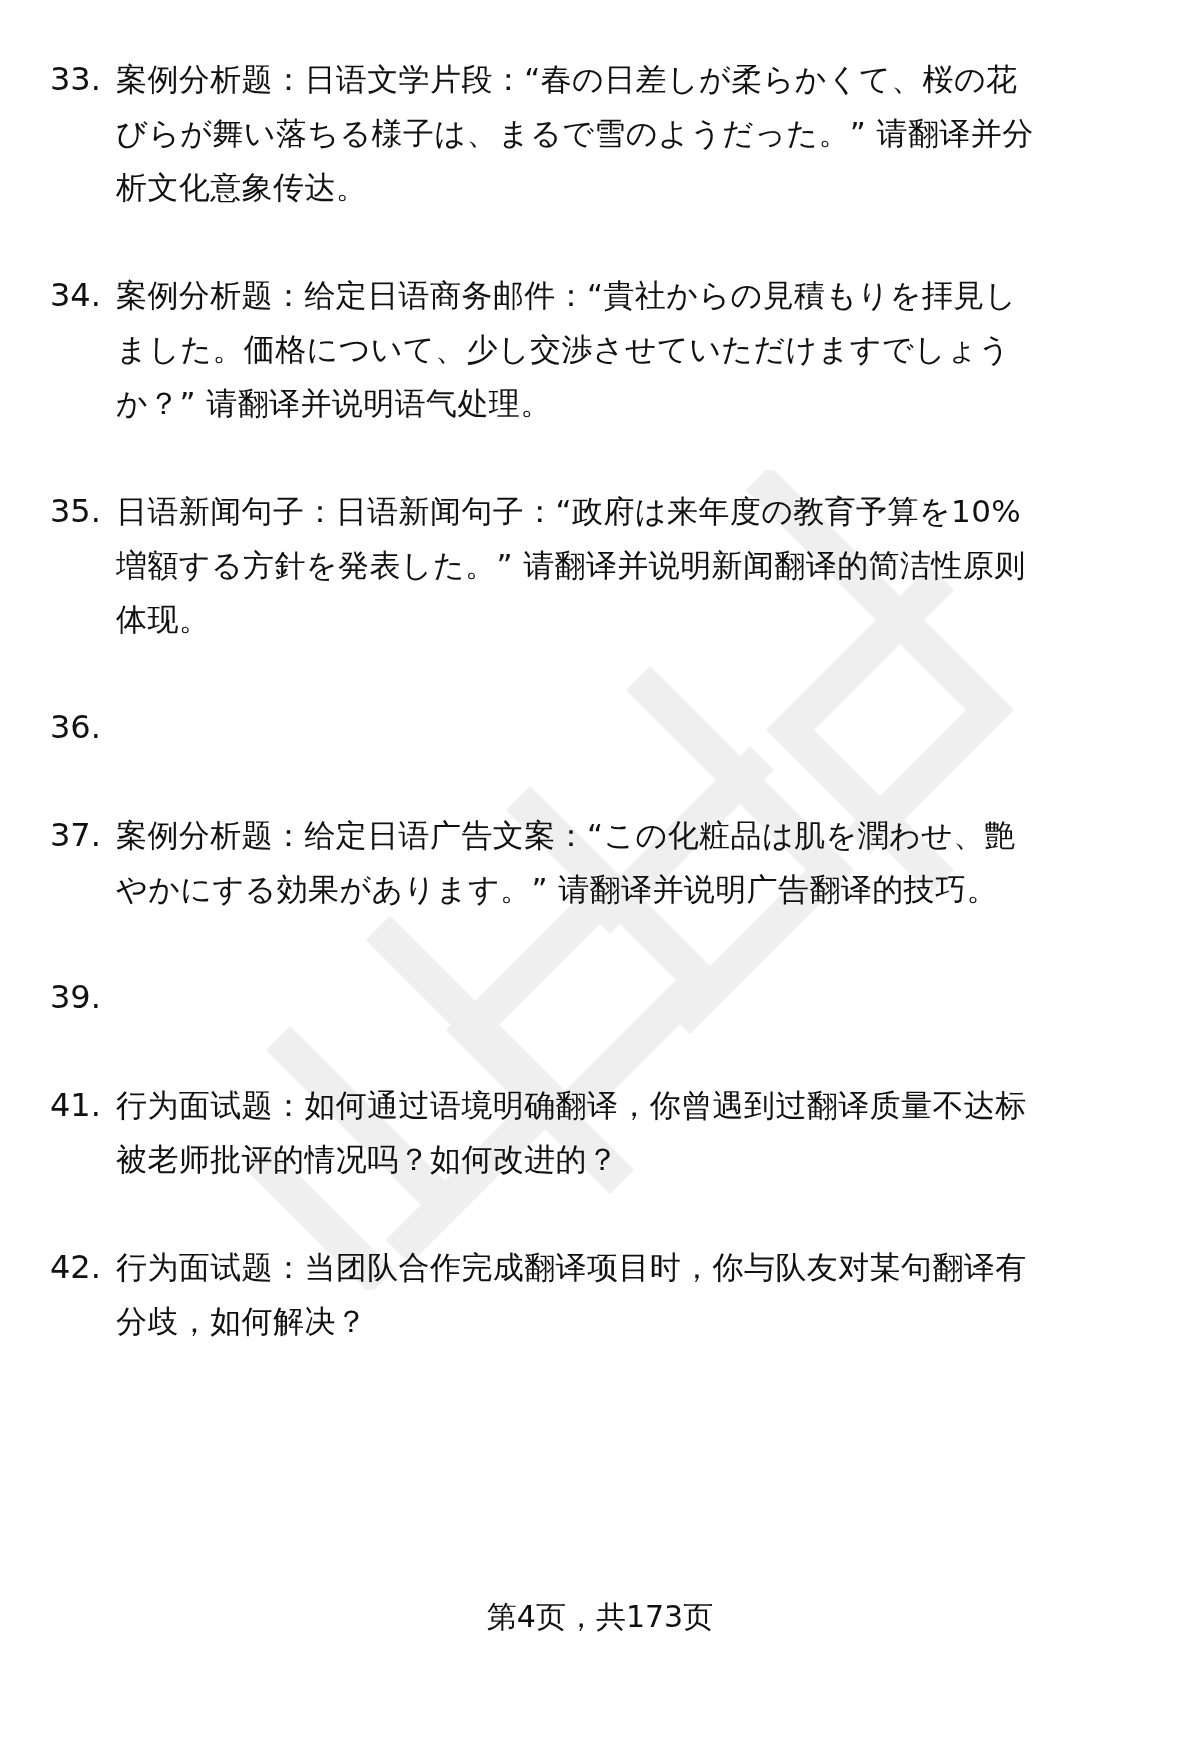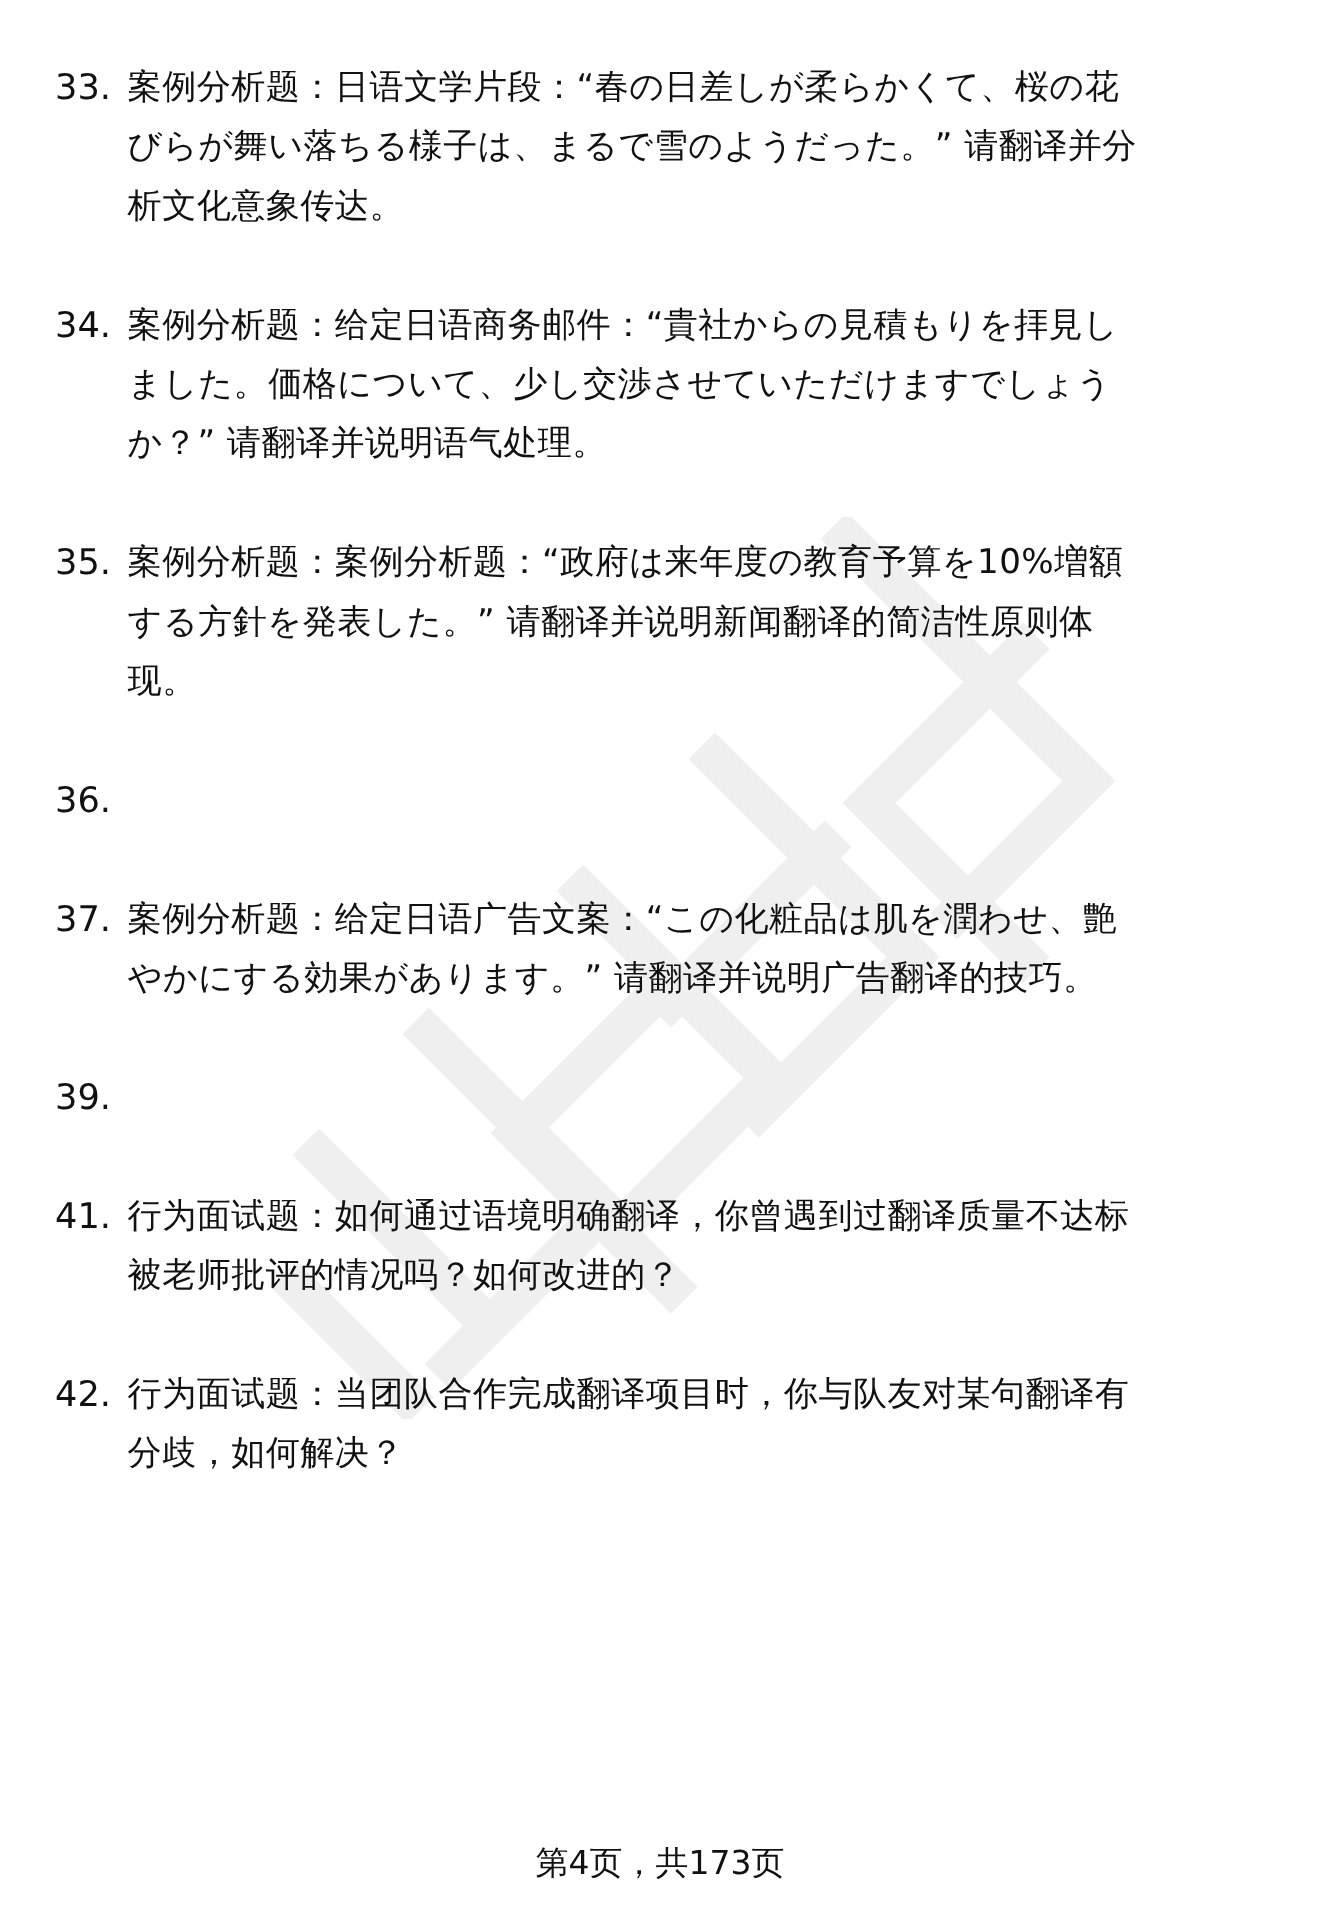--- a/index.html
+++ b/index.html
@@ -48,21 +48,21 @@
     width: 930px;
     font-size: 31px;
     line-height: 54px;
     letter-spacing: 0.4px;
     word-break: break-all;
   }
   .footer {
     position: absolute;
     left: 0;
     width: 1200px;
-    top: 1675px;
+    top: 1597px;
     text-align: center;
     font-size: 30px;
     line-height: 40px;
     z-index: 1;
   }
 </style>
 </head>
 <body>
 
 <svg class="watermark" viewBox="0 0 820 820" xmlns="http://www.w3.org/2000/svg">
@@ -86,21 +86,21 @@
     <div class="q-text">案例分析题：日语文学片段：“春の日差しが柔らかくて、桜の花びらが舞い落ちる様子は、まるで雪のようだった。” 请翻译并分析文化意象传达。</div>
   </div>
 
   <div class="question">
     <div class="q-num">34.</div>
     <div class="q-text">案例分析题：给定日语商务邮件：“貴社からの見積もりを拝見しました。価格について、少し交渉させていただけますでしょうか？” 请翻译并说明语气处理。</div>
   </div>
 
   <div class="question">
     <div class="q-num">35.</div>
-    <div class="q-text">案例分析题：案例分析题：“政府は来年度の教育予算を10%増額する方針を発表した。” 请翻译并说明新闻翻译的简洁性原则体现。</div>
+    <div class="q-text">日语新闻句子：日语新闻句子：“政府は来年度の教育予算を10%増額する方針を発表した。” 请翻译并说明新闻翻译的简洁性原则体现。</div>
   </div>
 
   <div class="question">
     <div class="q-num">36.</div>
   </div>
 
   <div class="question">
     <div class="q-num">37.</div>
     <div class="q-text">案例分析题：给定日语广告文案：“この化粧品は肌を潤わせ、艶やかにする効果があります。” 请翻译并说明广告翻译的技巧。</div>
   </div>

